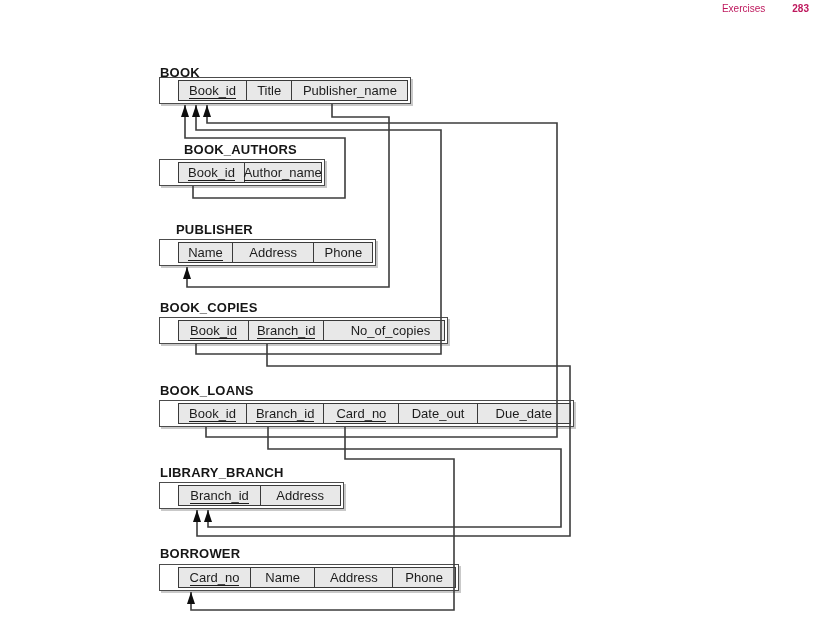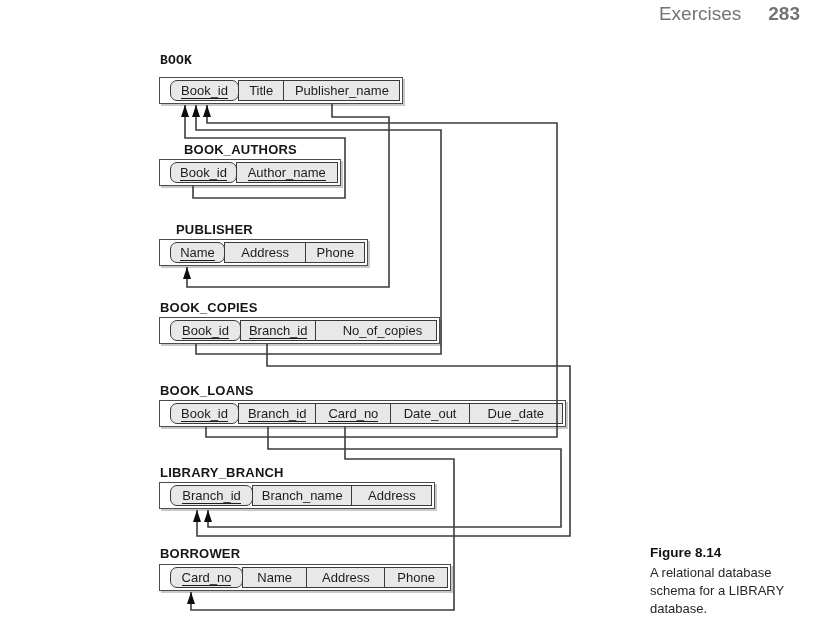--- a/index.html
+++ b/index.html
@@ -1,72 +1,72 @@
 <!DOCTYPE html>
 <html><head>
 <meta charset="utf-8">
 <style>
   html,body{margin:0;padding:0;background:#ffffff;}
   body{width:823px;height:628px;font-family:"Liberation Sans",sans-serif;position:relative;overflow:hidden;}
   #canvas{position:absolute;left:0;top:0;width:823px;height:628px;background:#ffffff;}
 
   
-  #page-header{position:absolute;top:3px;right:23px;display:flex;align-items:baseline;gap:27px;
-    font-size:19px;color:#737373;}
+  #page-header{position:absolute;top:3px;right:14px;display:flex;align-items:baseline;gap:27px;
+    font-size:10px;color:#be185d;}
   #page-number{font-weight:bold;}
 
   
   #figure-caption{position:absolute;left:650px;top:544px;width:170px;font-size:13px;
     line-height:18px;color:#262626;}
   #figure-caption .cap-title{font-weight:bold;font-size:13.5px;color:#111;margin-bottom:2px;}
 
   
   .tbl-title{position:absolute;font-weight:bold;font-size:13px;color:#161616;letter-spacing:.2px;}
   .tbl{position:absolute;display:flex;background:#ffffff;border:1.4px solid #4c4c4c;
     padding:2px;box-sizing:border-box;box-shadow:2px 2px 0 #c9c9c9;}
   .cell{height:21px;display:flex;align-items:center;justify-content:center;
     background:#e8e8e8;border:1.3px solid #3a3a3a;margin-left:-1.3px;
     box-sizing:border-box;font-size:13px;color:#1c1c1c;white-space:nowrap;}
-  .cell:first-child{margin-left:8px;border-radius:7px;}
+  .cell:first-child{margin-left:16px;}
   .cell .u{border-bottom:1.3px solid #1c1c1c;line-height:15px;}
 
   
   #connector-svg{position:absolute;left:0;top:0;}
   .conn{fill:none;stroke:#3d3d3d;stroke-width:1.6;}
   .arrowhead{fill:#0e0e0e;stroke:none;}
 </style>
 </head>
 <body>
 
 <div id="canvas">
 
   <div id="page-header">
     <span id="section-name">Exercises</span>
     <span id="page-number">283</span>
   </div>
 
   <div id="diagram-layer">
-      <div class="tbl-title" style="left: 160px; top: 53px; font-family: Liberation Mono, monospace;">BOOK</div>
+      <div class="tbl-title" style="left: 160px; top: 65px;">BOOK</div>
       <div class="tbl" style="left: 159px; top: 77px;">
         <div class="cell" style="width: 69px;">
           <span class="u">Book_id</span>
         </div>
         <div class="cell" style="width: 47px;">
           <span>Title</span>
         </div>
         <div class="cell" style="width: 117px;">
           <span>Publisher_name</span>
         </div>
       </div>
       <div class="tbl-title" style="left: 160px; top: 142px; padding-left: 24px;">BOOK_AUTHORS</div>
       <div class="tbl" style="left: 159px; top: 159px;">
         <div class="cell" style="width: 67px;">
           <span class="u">Book_id</span>
         </div>
-        <div class="cell" style="width: 102px;">
+        <div class="cell" style="width: 78px;">
           <span class="u">Author_name</span>
         </div>
       </div>
       <div class="tbl-title" style="left: 160px; top: 222px; margin-left: 16px;">PUBLISHER</div>
       <div class="tbl" style="left: 159px; top: 239px;">
         <div class="cell" style="width: 55px;">
           <span class="u">Name</span>
         </div>
         <div class="cell" style="width: 83px;">
           <span>Address</span>
@@ -103,23 +103,20 @@
         </div>
         <div class="cell" style="width: 94px;">
           <span>Due_date</span>
         </div>
       </div>
       <div class="tbl-title" style="left: 160px; top: 465px;">LIBRARY_BRANCH</div>
       <div class="tbl" style="left: 159px; top: 482px;">
         <div class="cell" style="width: 83px;">
           <span class="u">Branch_id</span>
         </div>
-        <div class="cell" style="width: 101px;">
-          <span>Branch_name</span>
-        </div>
         <div class="cell" style="width: 81px;">
           <span>Address</span>
         </div>
       </div>
       <div class="tbl-title" style="left: 160px; top: 546px;">BORROWER</div>
       <div class="tbl" style="left: 159px; top: 564px;">
         <div class="cell" style="width: 73px;">
           <span class="u">Card_no</span>
         </div>
         <div class="cell" style="width: 66px;">
@@ -143,20 +140,14 @@
         <polygon points="187,267 183,279 191,279" class="arrowhead" fill="#0e0e0e"></polygon>
         <polyline points="267,344 267,366 570,366 570,536 197,536 197,510" class="conn" stroke="#3d3d3d"></polyline>
         <polygon points="197,510 193,522 201,522" class="arrowhead" fill="#0e0e0e"></polygon>
         <polyline points="268,427 268,449 561,449 561,527 208,527 208,510" class="conn" stroke="#3d3d3d"></polyline>
         <polygon points="208,510 204,522 212,522" class="arrowhead" fill="#0e0e0e"></polygon>
         <polyline points="345,427 345,459 454,459 454,610 191,610 191,592" class="conn" stroke="#3d3d3d"></polyline>
         <polygon points="191,592 187,604 195,604" class="arrowhead" fill="#0e0e0e"></polygon>
       </svg>
     </div>
 
-  <div id="figure-caption">
-    <div class="cap-title">Figure 8.14</div>
-    <div>A relational database</div>
-    <div>schema for a LIBRARY</div>
-    <div>database.</div>
-  </div>
 
 </div>
 
 </body></html>

